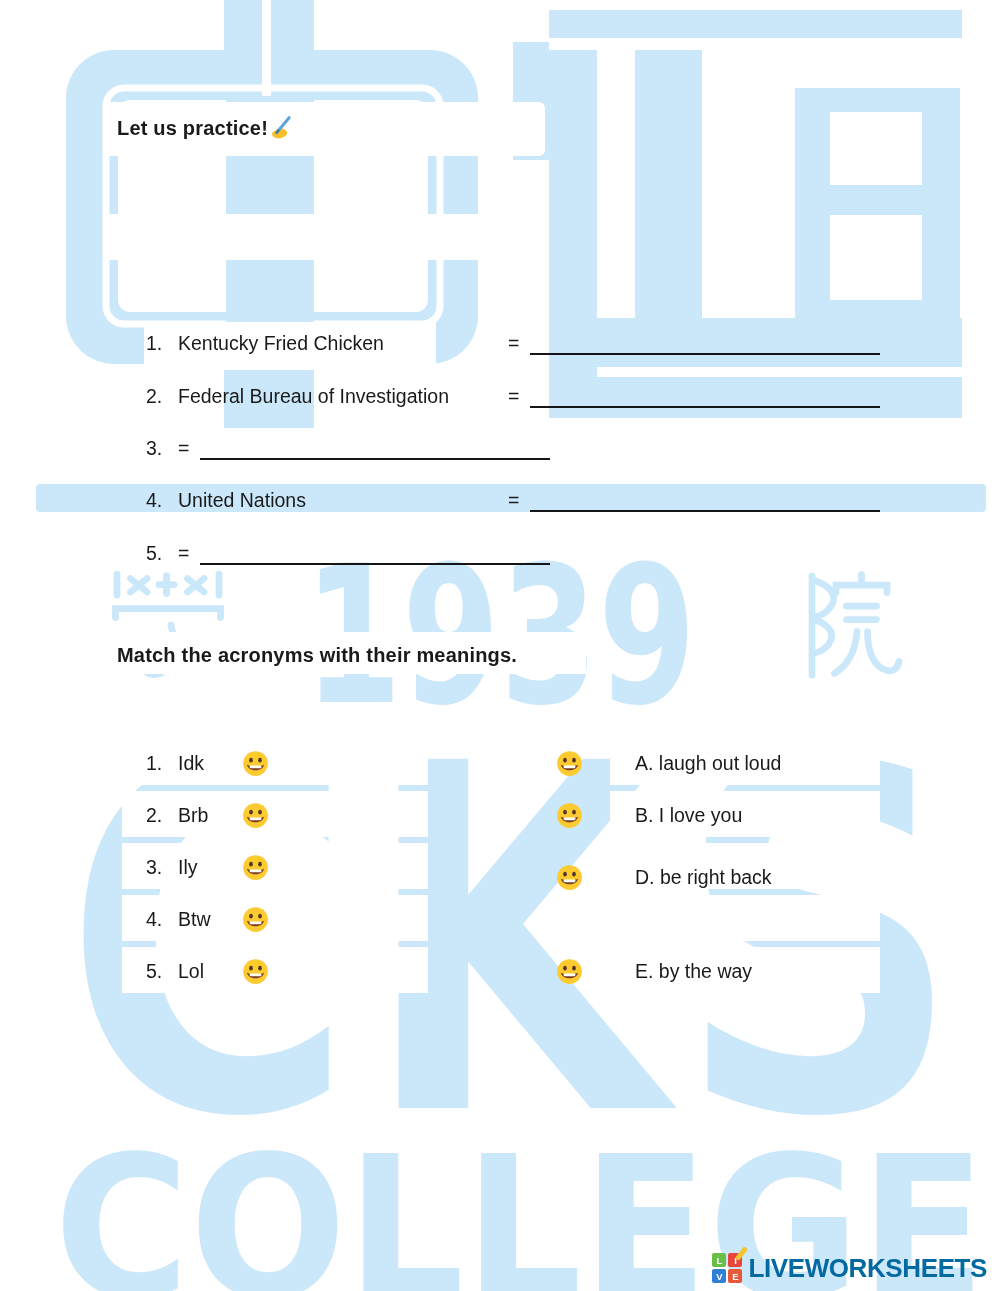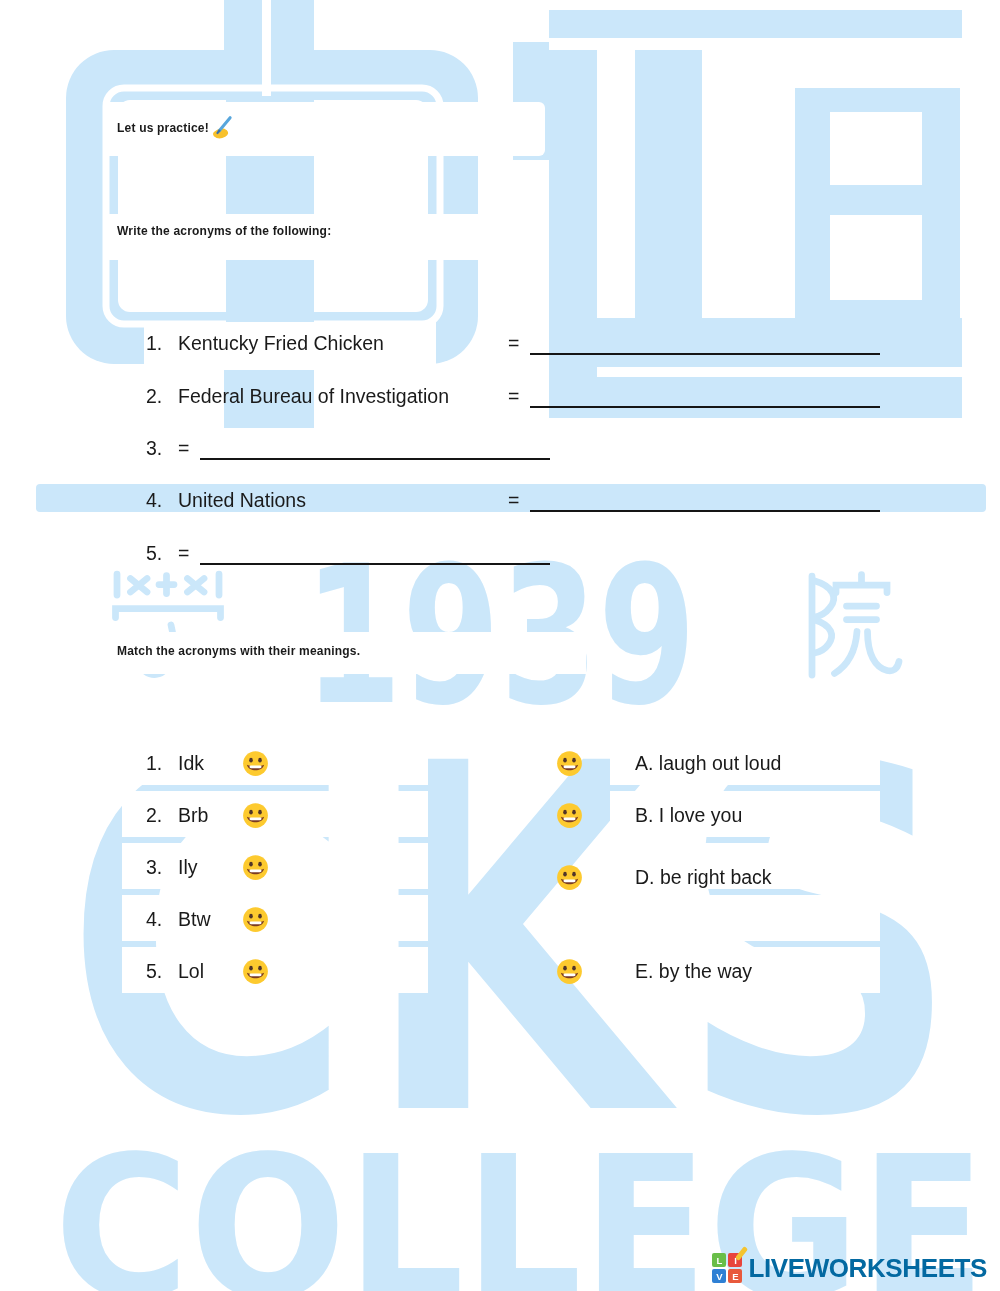--- a/index.html
+++ b/index.html
@@ -6,21 +6,21 @@
   #page{
     position:relative;width:1000px;height:1291px;margin:0 auto;
     background:#ffffff;overflow:hidden;
     font-family:"Liberation Sans","DejaVu Sans",sans-serif;
     color:#1a1a1a;
   }
   
   #wm{position:absolute;left:0;top:0;width:1000px;height:1291px;z-index:0;pointer-events:none;}
   
   .layer{position:absolute;left:0;top:0;width:100%;height:100%;z-index:2;}
-  .heading{position:absolute;font-size:12px;font-weight:bold;letter-spacing:.2px;white-space:nowrap;display:flex;align-items:center;}
+  .heading{position:absolute;font-size:20px;font-weight:bold;letter-spacing:.2px;white-space:nowrap;display:flex;align-items:center;}
   #h-practice{left:117px;top:115px;}
   #h-write{left:117px;top:224px;}
   #h-match{left:117px;top:644px;justify-content:flex-end;}
   .wrow{position:absolute;left:146px;width:760px;height:26px;display:flex;align-items:flex-end;font-size:19.5px;line-height:24px;white-space:nowrap;}
   .wrow .num{width:32px;}
   .wrow .label{width:330px;}
   .wrow .eq{width:16px;}
   .blank{display:inline-block;width:350px;height:23px;border-bottom:2px solid #151515;margin-left:6px;}
   .mrow{position:absolute;height:30px;display:flex;align-items:center;font-size:19.5px;line-height:24px;white-space:nowrap;}
   .mrow.left{left:146px;}
@@ -119,23 +119,20 @@
 
     <div class="heading" id="h-practice">
       <span>Let us practice!</span>
       <svg width="26" height="26" viewBox="0 0 24 24" class="emoji">
         <path d="M5.5,15 q6,-5 11,-1 q3,3 -1.5,6 q-6,3.5 -10.5,-0.5 q-2,-2.5 1,-4.5 Z" fill="#f8c12c"></path>
         <path d="M19.5,2.5 L9.5,14.5" stroke="#58a6dc" stroke-width="2.8" stroke-linecap="round"></path>
         <path d="M9.5,14.5 l-1.6,2" stroke="#3a71a8" stroke-width="2.2" stroke-linecap="round"></path>
       </svg>
     </div>
 
-    <div class="heading" id="h-write">
-      <span>Write the acronyms of the following:</span>
-    </div>
 
     <div class="wrow" style="top:329px">
       <span class="num">1.</span>
       <span class="label">Kentucky Fried Chicken</span>
       <span class="eq">=</span>
       <span class="blank"></span>
     </div>
     <div class="wrow" style="top:382px">
       <span class="num">2.</span>
       <span class="label">Federal Bureau of Investigation</span>

